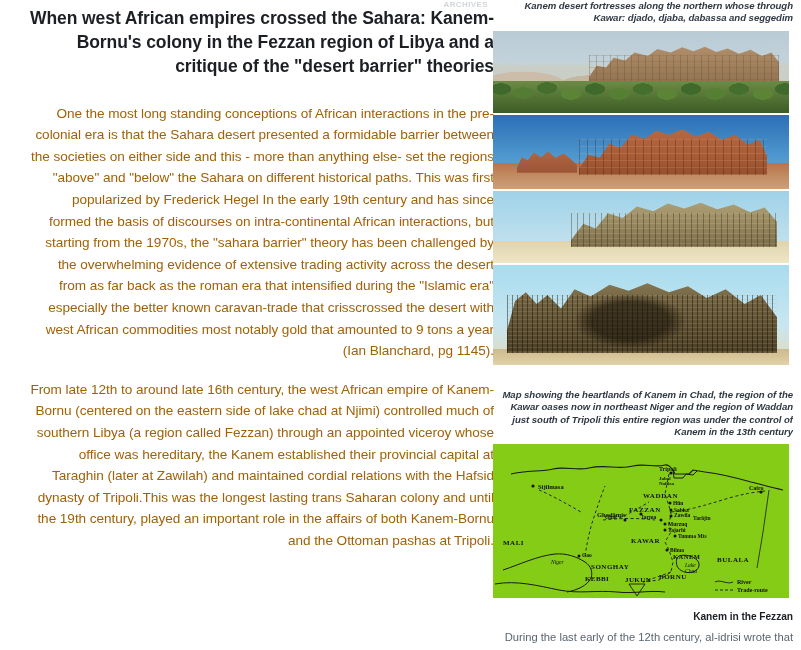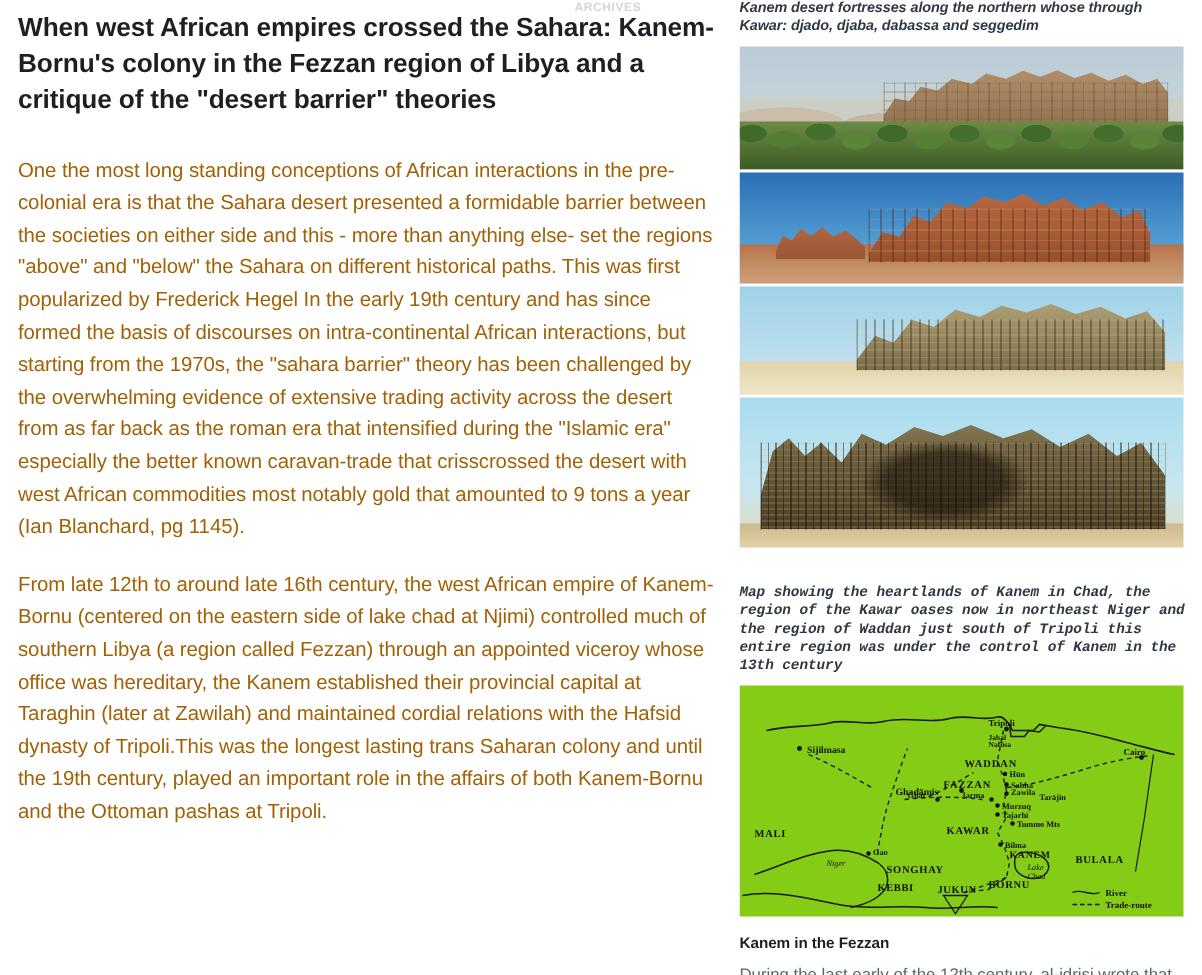--- a/index.html
+++ b/index.html
@@ -13,20 +13,21 @@
     height: 650px;
     overflow: hidden;
     font-family: "Liberation Sans", sans-serif;
     color: #3d4852;
   }
   .page {
     position: relative;
     width: 749px;
     height: 650px;
     background: #ffffff;
+    text-align: right;
   }
 
   
   .clipped-header {
     position: absolute;
     left: 383px;
     top: 0px;
     width: 105px;
     height: 9px;
     font-size: 8px;
@@ -34,21 +35,21 @@
     color: #d2d6da;
     letter-spacing: 0.4px;
     overflow: hidden;
     white-space: nowrap;
     font-weight: bold;
   }
 
   
   .article {
     position: absolute;
-    left: 12px;
+    left: 28px;
     top: 6px;
     width: 466px;
     height: 644px;
     overflow: hidden;
   }
   .article-title {
     margin: 0 0 0 0;
     font-size: 17.5px;
     line-height: 24.2px;
     font-weight: bold;
@@ -208,21 +209,21 @@
     background:
       repeating-linear-gradient(to right, rgba(18,12,4,0.45) 0 1px, rgba(0,0,0,0) 1px 5px),
       repeating-linear-gradient(to bottom, rgba(190,170,120,0.22) 0 1px, rgba(0,0,0,0) 1px 4px);
   }
   .p4-dark {
     position:absolute; left:72px; top:24px; width:130px; height:64px;
     background: radial-gradient(ellipse 70px 34px at 50% 50%, rgba(20,14,5,0.55) 0 55%, rgba(0,0,0,0) 80%);
   }
 
   
-  .map-caption { margin-top: 24px; font-family: Liberation Mono, monospace; }
+  .map-caption { margin-top: 24px; }
   .map-wrap {
     margin-top: 6px;
     width: 296px;
     height: 154px;
     background: #84cc16;
     position: relative;
     overflow: hidden;
   }
   .map-wrap svg { display:block; }
 

